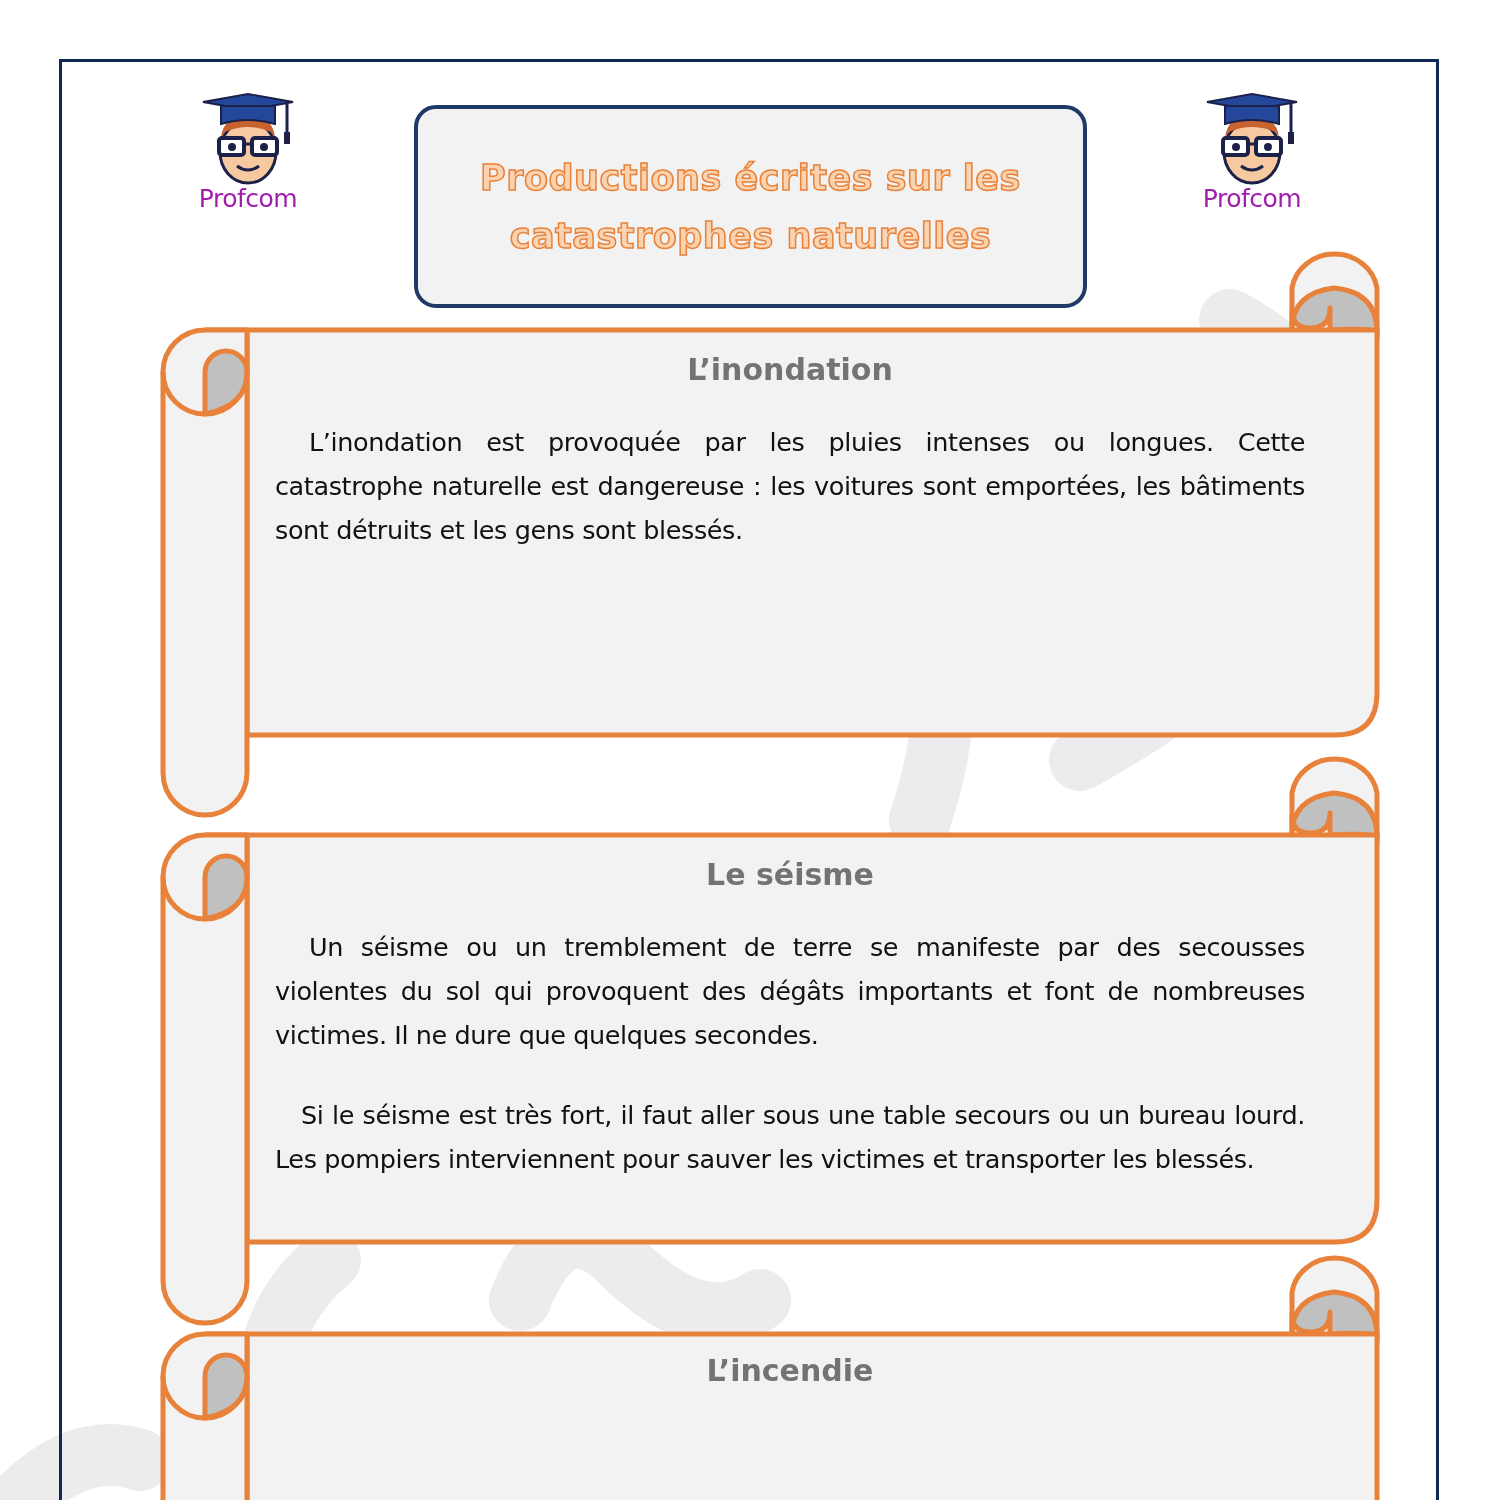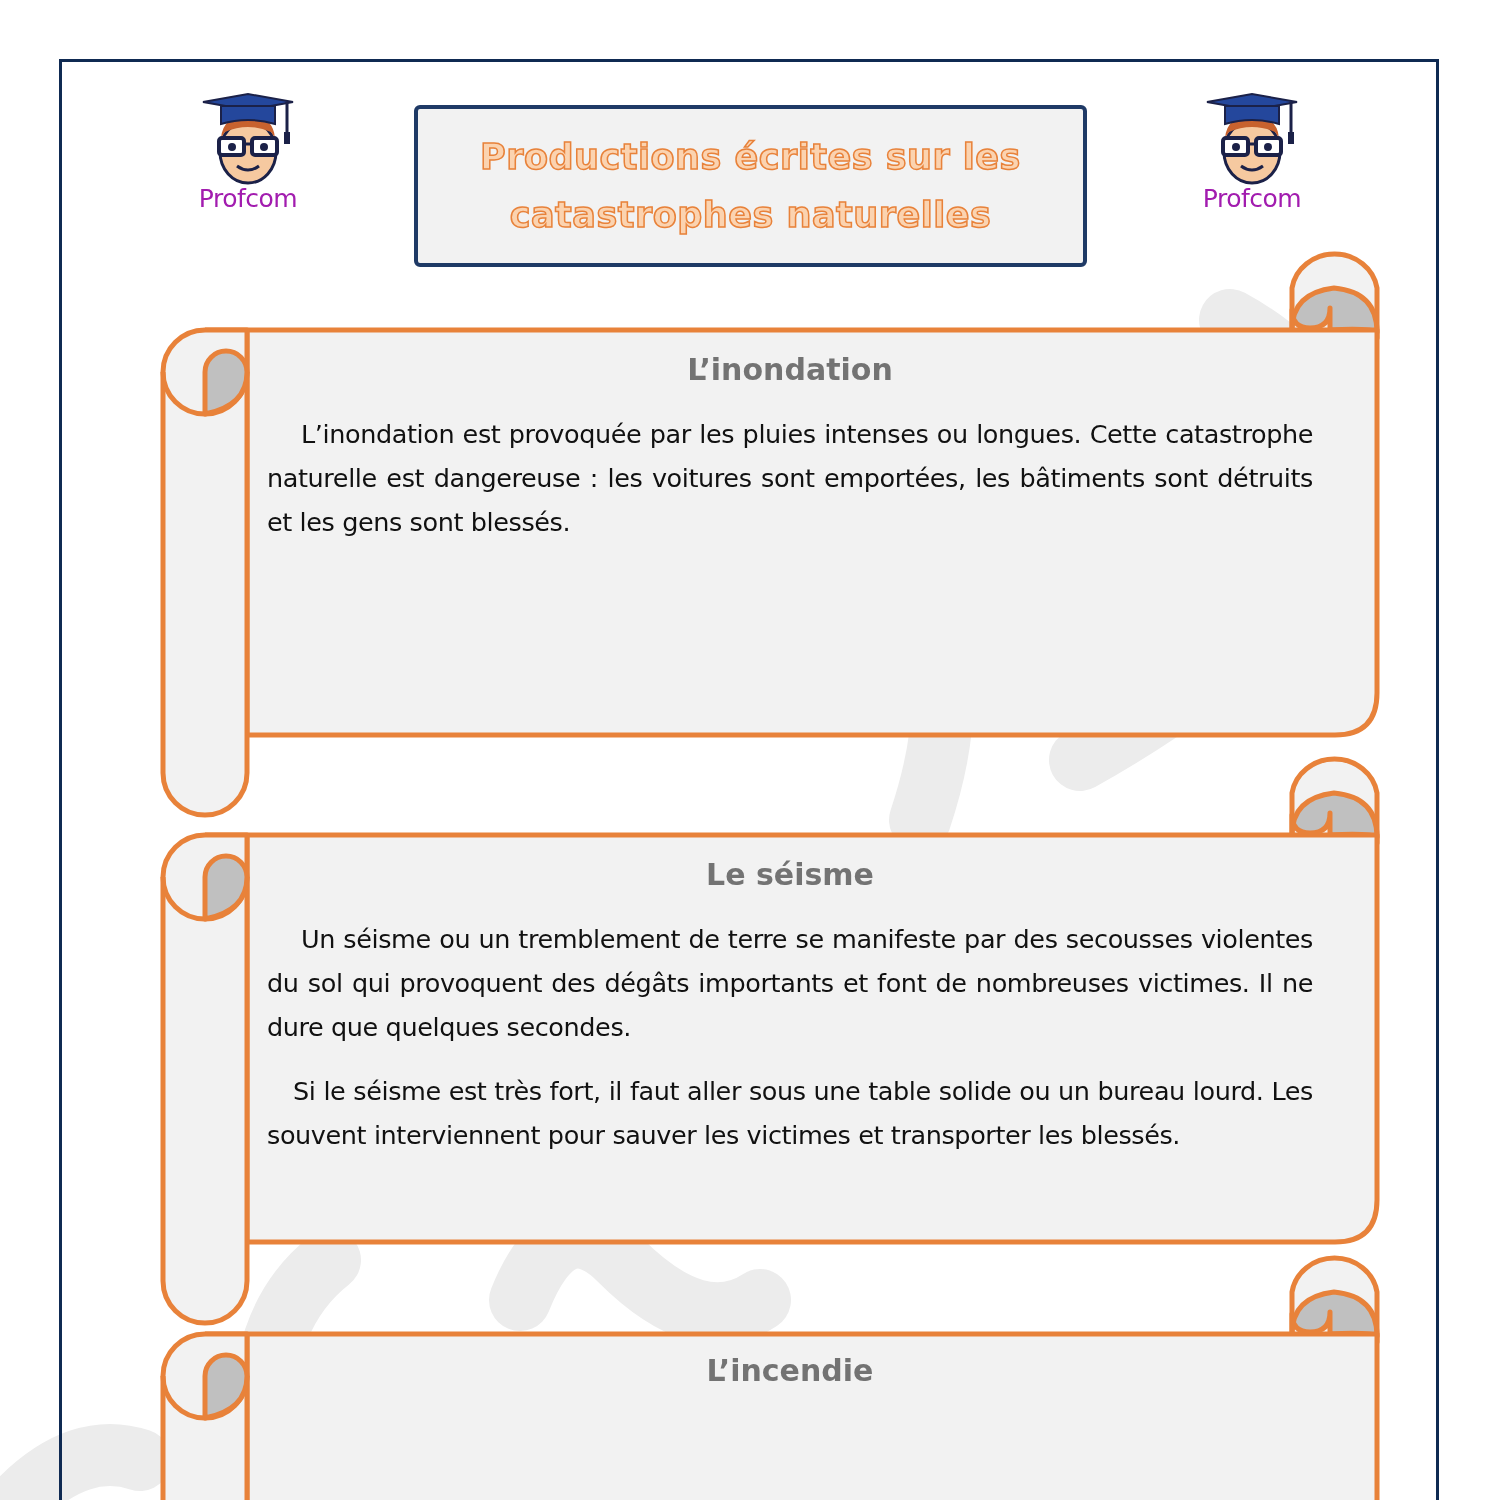--- a/index.html
+++ b/index.html
@@ -20,22 +20,22 @@
   .logo {
     position: absolute; width: 130px; height: 135px;
   }
   .logo svg { display: block; }
   .logo-text {
     position: absolute; left: 0; width: 100%; top: 96px;
     text-align: center; font-family: "DejaVu Sans", sans-serif;
     font-size: 25px; color: #a21caf; letter-spacing: -0.5px;
   }
   .title-box {
-    position: absolute; left: 414px; top: 105px; width: 673px; height: 162px;
-    border: 4px solid #1f3a66; border-radius: 6px; background: #f2f2f2;
+    position: absolute; left: 414px; top: 105px; width: 673px; height: 203px;
+    border: 4px solid #1f3a66; border-radius: 22px; background: #f2f2f2;
     box-sizing: border-box;
     display: flex; flex-direction: column; align-items: center; justify-content: center;
   }
   .title-line {
     font-family: "DejaVu Sans", sans-serif; font-weight: bold;
     font-size: 35px; line-height: 58px; color: #fbd3b0;
     -webkit-text-stroke: 1.5px #e8823a;
     letter-spacing: 0.5px;
   }
   .scroll {
@@ -46,21 +46,21 @@
     position: absolute; left: 117px; width: 1046px;
   }
   .scroll-heading {
     text-align: center; color: #737373; font-weight: bold;
     font-family: "DejaVu Sans", sans-serif; font-size: 30px;
     margin: 0; height: 44px; line-height: 44px;
   }
   .scroll-para {
     font-family: "DejaVu Sans", sans-serif; font-size: 25.5px;
     color: #111; line-height: 44px; text-align: justify;
-    text-indent: 34px; margin: 0;
+    text-indent: 34px; margin: 8px;
     letter-spacing: -0.4px;
   }
   .para-gap { height: 20px; }
 </style>
 </head>
 <body>
 
 <svg class="watermark" viewBox="0 0 1500 1500">
   <g fill="none" stroke="#ececec" stroke-width="62" stroke-linecap="round">
     <path d="M1230 320 Q1340 380 1340 480 Q1330 620 1080 760"></path>
@@ -146,21 +146,21 @@
       <path d="M13 124 A42 42 0 0 1 55 82 L97 82 L97 528 A42 42 0 0 1 13 528 Z" fill="#f2f2f2"></path>
       <path d="M13 124 A42 42 0 0 0 97 124" fill="none"></path>
       <path d="M55 164 L55 124 A21 21 0 0 1 97 124 Q97 158 55 166 Z" fill="#c0c0c0"></path>
     </g>
   </svg>
   <div class="scroll-content" style="top:100px;">
     <h2 class="scroll-heading">Le séisme</h2>
     <div style="height:20px"></div>
     <p class="scroll-para">Un séisme ou un tremblement de terre se manifeste par des secousses violentes du sol qui provoquent des dégâts importants et font de nombreuses victimes. Il ne dure que quelques secondes.</p>
     <div class="para-gap"></div>
-    <p class="scroll-para" style="text-indent:26px">Si le séisme est très fort, il faut aller sous une table solide ou un bureau lourd. Les souvent interviennent pour sauver les victimes et transporter les blessés.</p>
+    <p class="scroll-para" style="text-indent:26px">Si le séisme est très fort, il faut aller sous une table secours ou un bureau lourd. Les pompiers interviennent pour sauver les victimes et transporter les blessés.</p>
   </div>
 </div>
 
 <div class="scroll" style="top:1252px; height:400px;">
   <svg class="shape" width="1240" height="400" viewBox="0 0 1240 400">
     <g stroke="#e8823a" stroke-width="5" stroke-linejoin="round">
       <path d="M1142 82 L1142 40 A43 40 0 0 1 1227 40 L1227 90 L1142 90 Z" fill="#f2f2f2"></path>
       <path d="M1142 82 Q1142 45 1184 40 Q1227 44 1227 84 Q1220 80 1180 82 L1180 60 Q1180 80 1160 80 Q1142 80 1142 62 Z" fill="#c0c0c0"></path>
       <path d="M55 82 L1227 82 L1227 400 L97 400 L97 82" fill="#f2f2f2"></path>
       <path d="M13 124 A42 42 0 0 1 55 82 L97 82 L97 400 L13 400 Z" fill="#f2f2f2"></path>

